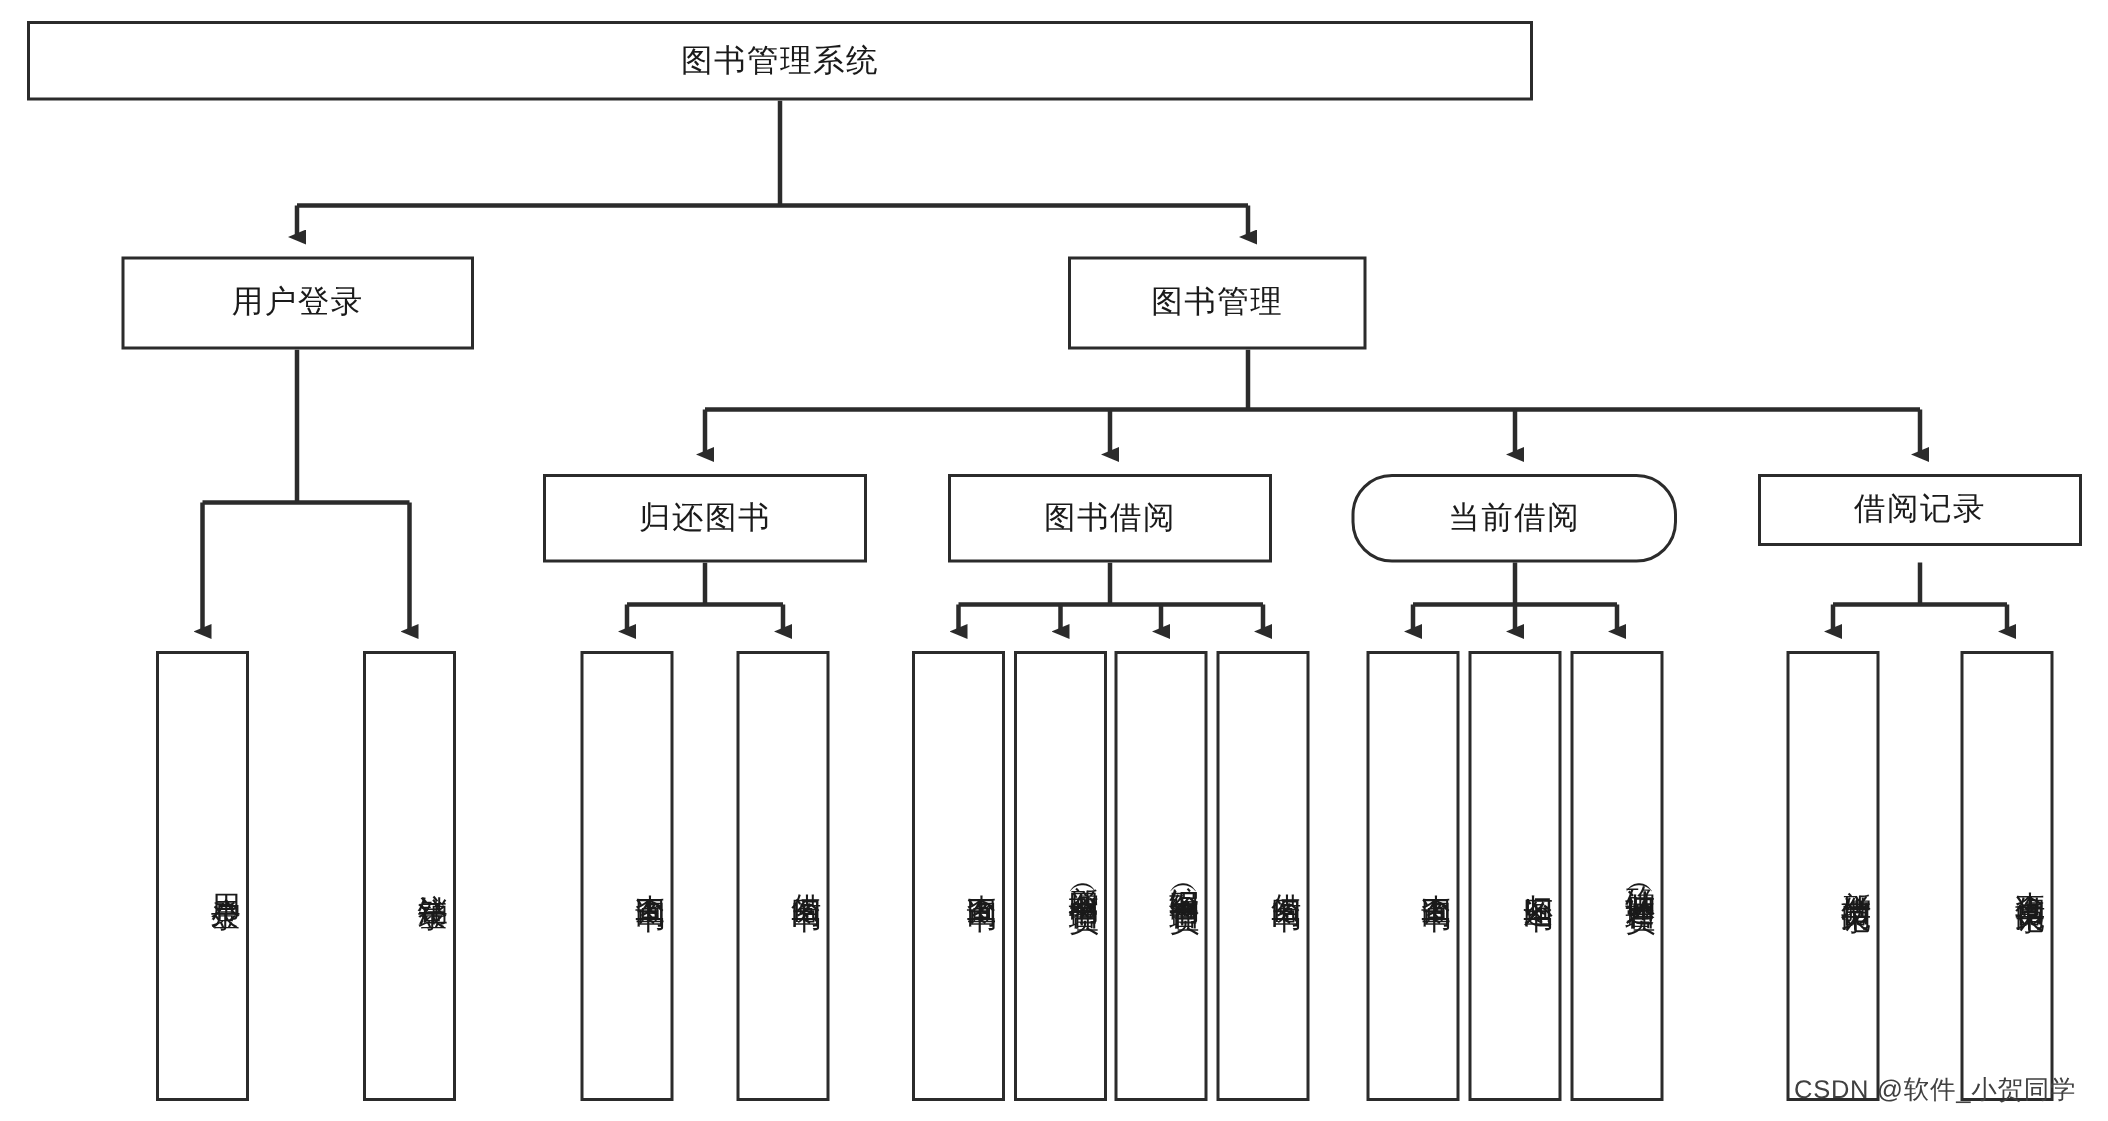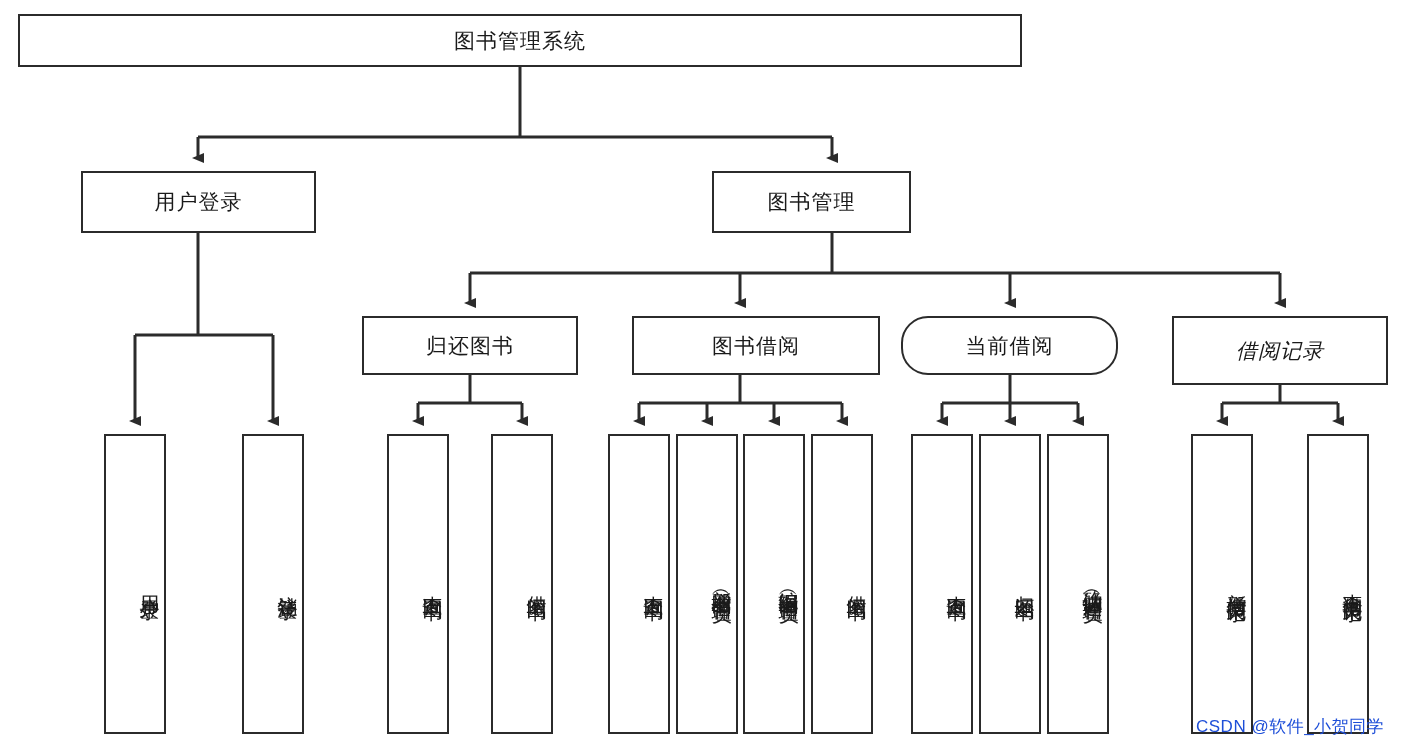--- a/index.html
+++ b/index.html
@@ -50,21 +50,21 @@
     align-items: flex-start;
     justify-content: center;
   }
   .node.vert > span {
     writing-mode: vertical-rl;
     text-orientation: upright;
     display: block;
   }
   .watermark {
     position: absolute;
-    color: #1d4ed8;
+    color: #404040;
     font-size: 17px;
     letter-spacing: 0.5px;
     z-index: 3;
     white-space: nowrap;
     user-select: none;
   }
 </style>
 </head>
 <body>
 
@@ -127,27 +127,27 @@
   <div class="node horiz" style="left:81px; top:171px; width:235px; height:62px;">
     <span>用户登录</span>
   </div>
   <div class="node horiz" style="left:712px; top:171px; width:199px; height:62px;">
     <span>图书管理</span>
   </div>
 
   <div class="node horiz" style="left:362px; top:316px; width:216px; height:59px;">
     <span>归还图书</span>
   </div>
-  <div class="node horiz" style="left:632px; top:316px; width:248px; height:59px;">
+  <div class="node horiz" style="left:632px; top:316px; width:216px; height:59px;">
     <span>图书借阅</span>
   </div>
   <div class="node horiz" style="left:901px; top:316px; width:217px; height:59px;border-radius:27px;">
     <span>当前借阅</span>
   </div>
-  <div class="node horiz" style="left:1172px; top:316px; width:216px; height:69px;font-style:italic;">
+  <div class="node horiz" style="left:1172px; top:316px; width:216px; height:48px;">
     <span>借阅记录</span>
   </div>
 
   <div class="node vert" style="left:104px; top:434px; width:62px; height:300px;">
     <span>用户登录</span>
   </div>
   <div class="node vert" style="left:242px; top:434px; width:62px; height:300px;">
     <span>注销登录</span>
   </div>
 

